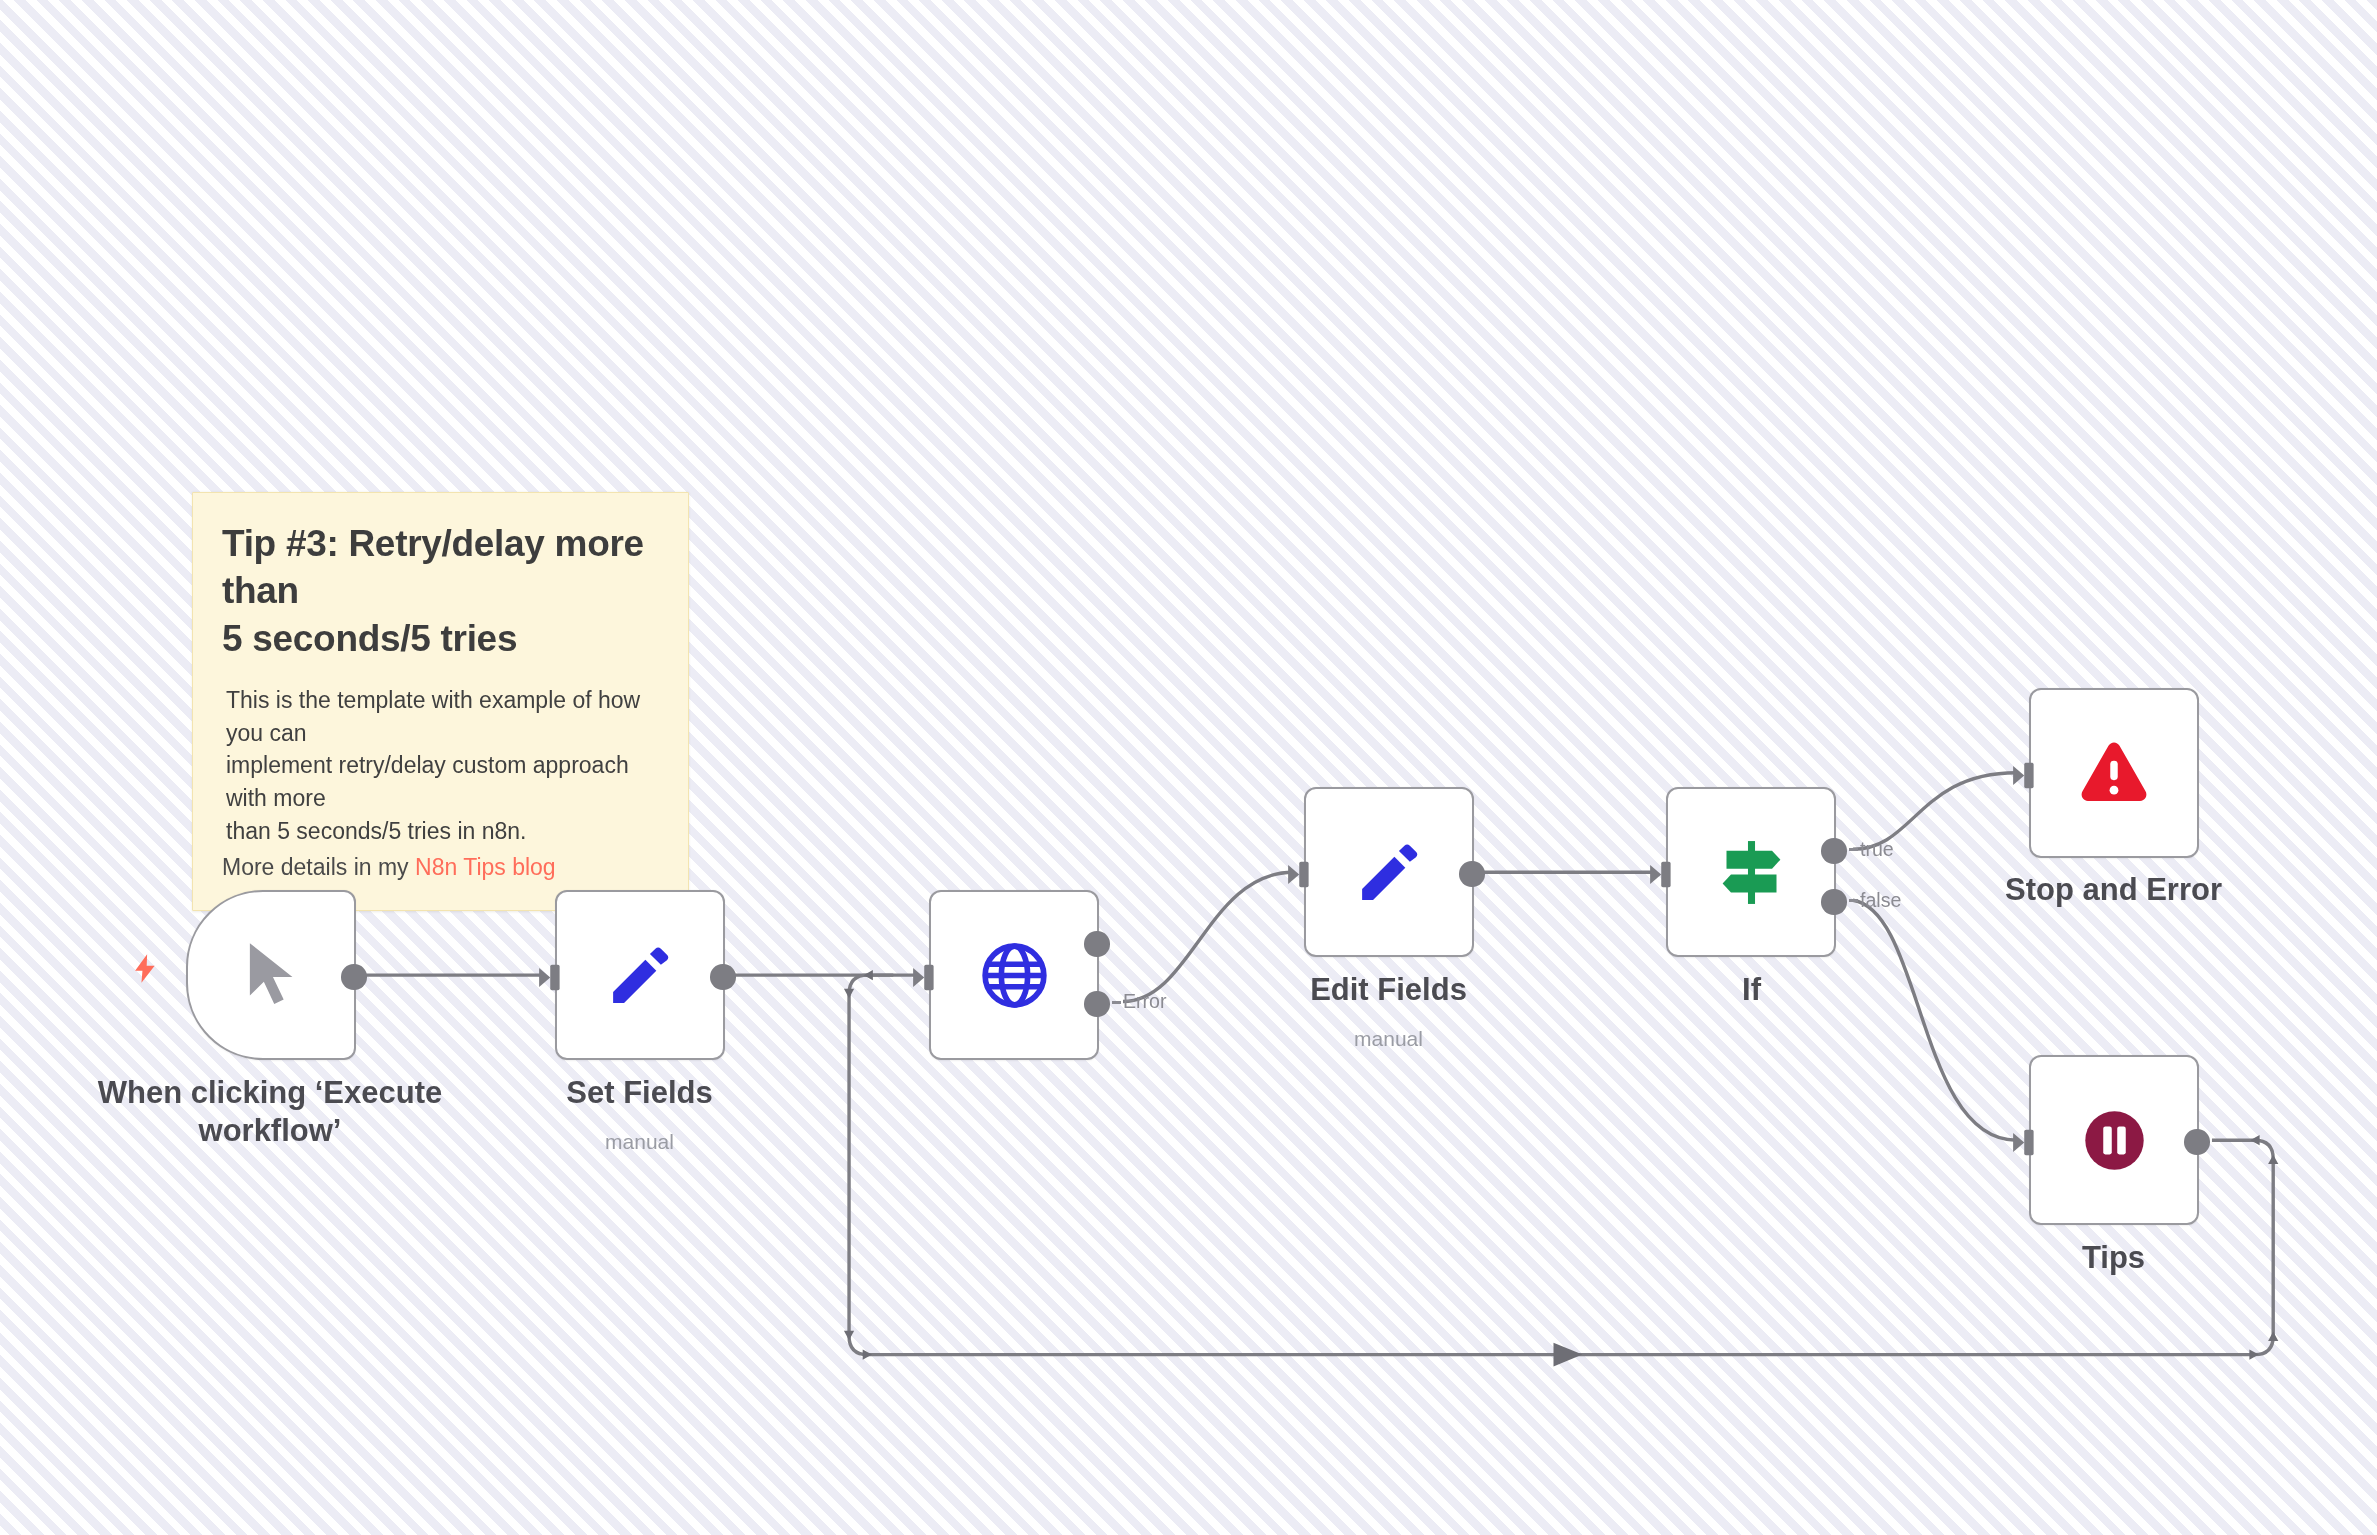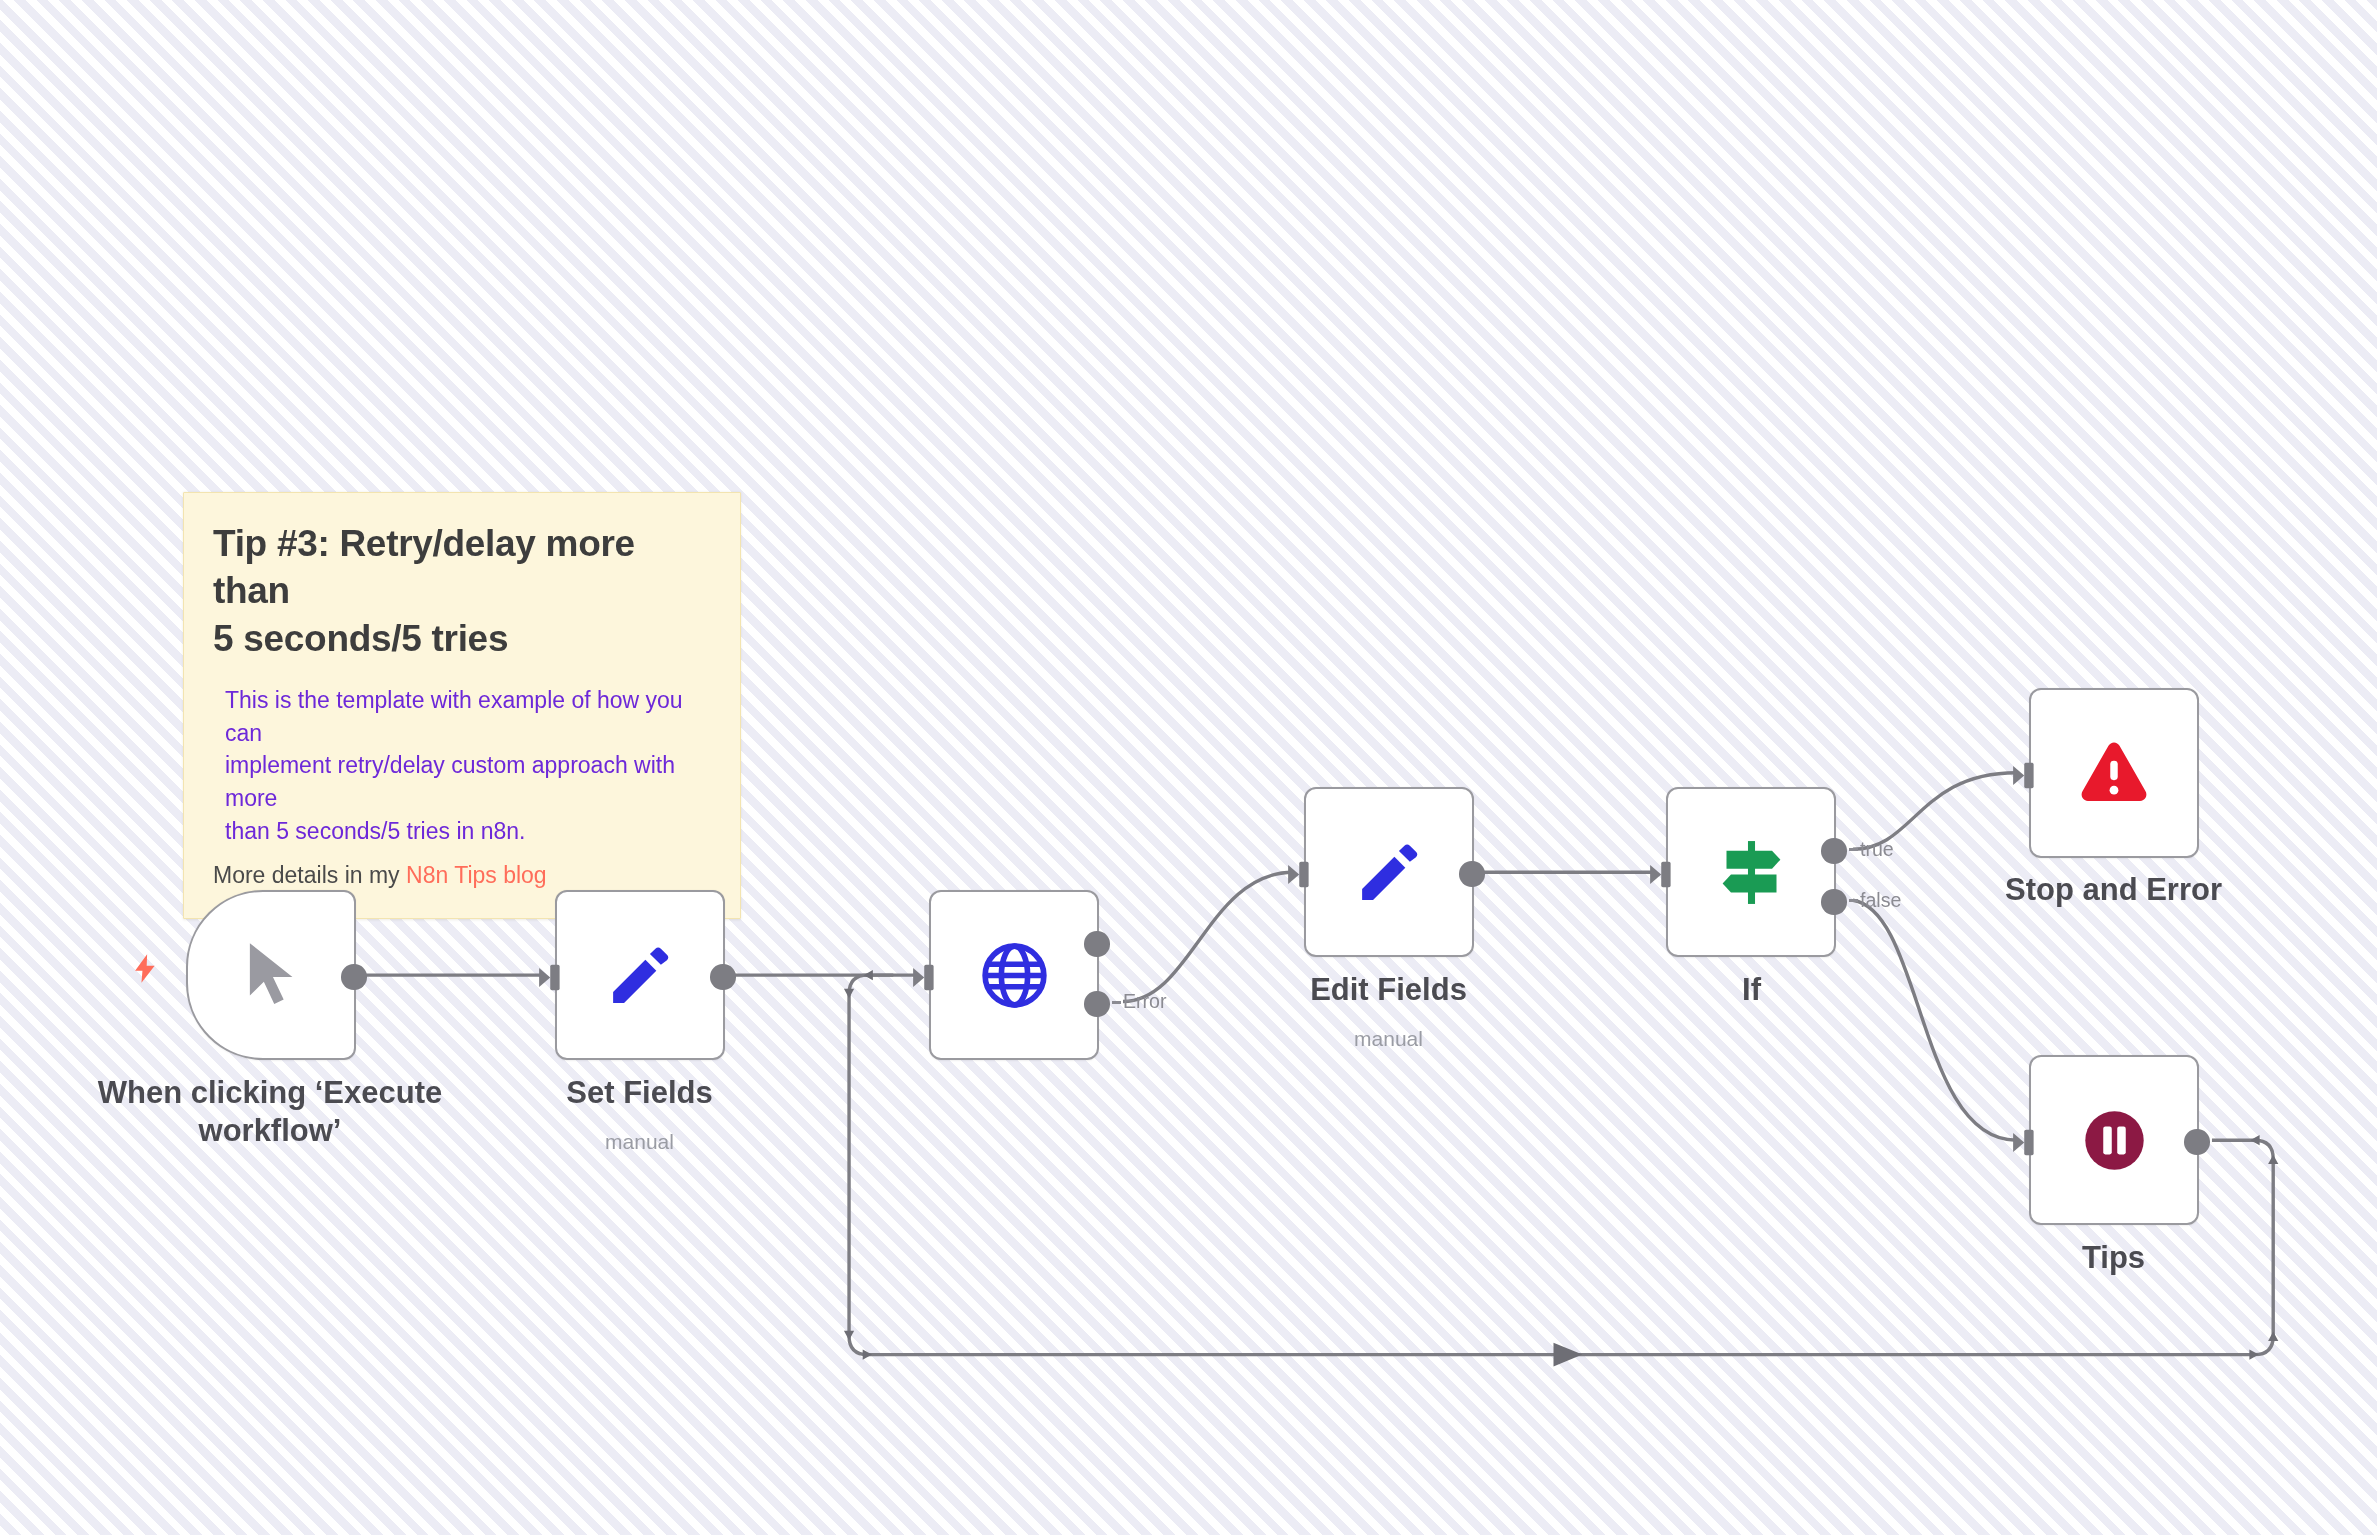--- a/index.html
+++ b/index.html
@@ -17,44 +17,44 @@
       #ffffff 0px, #ffffff 7.7px,
       #ececf5 7.7px, #ececf5 16px
     );
     overflow: hidden;
   }
   #edges { position: absolute; left: 0; top: 0; width: 2377px; height: 1536px; pointer-events: none; }
 
   
   .sticky {
     position: absolute;
-    left: 183px; top: 492px;
-    width: 558px;
+    left: 192px; top: 492px;
+    width: 497px;
     box-sizing: border-box;
     padding: 27px 29px 25.5px 29px;
     background: #fdf6dc;
     border: 0.9px solid #f3e4b0;
     border-radius: 1px;
     box-shadow: 0 0.9px 2.6px rgba(80,70,20,0.10);
   }
   .sticky-title {
     font-size: 37px;
     font-weight: bold;
     color: #3d3d3d;
     line-height: 1.28;
     letter-spacing: -0.3px;
     margin: 0 0 22px 0;
     white-space: pre-line;
   }
   .sticky-body {
     font-size: 23px;
-    color: #6d28d9;
+    color: #404040;
     line-height: 1.42;
     white-space: pre-line;
-    margin: 12px;
+    margin: 4px;
   }
   .sticky-more { font-size: 23px; color: #4a4a4a; line-height: 1.42; margin-top: 1.7px; }
   .sticky-link { color: #ff6d5a; }
 
   
   .node {
     position: absolute;
     box-sizing: border-box;
     background: #ffffff;
     border: 2.6px solid #9a9a9f;

